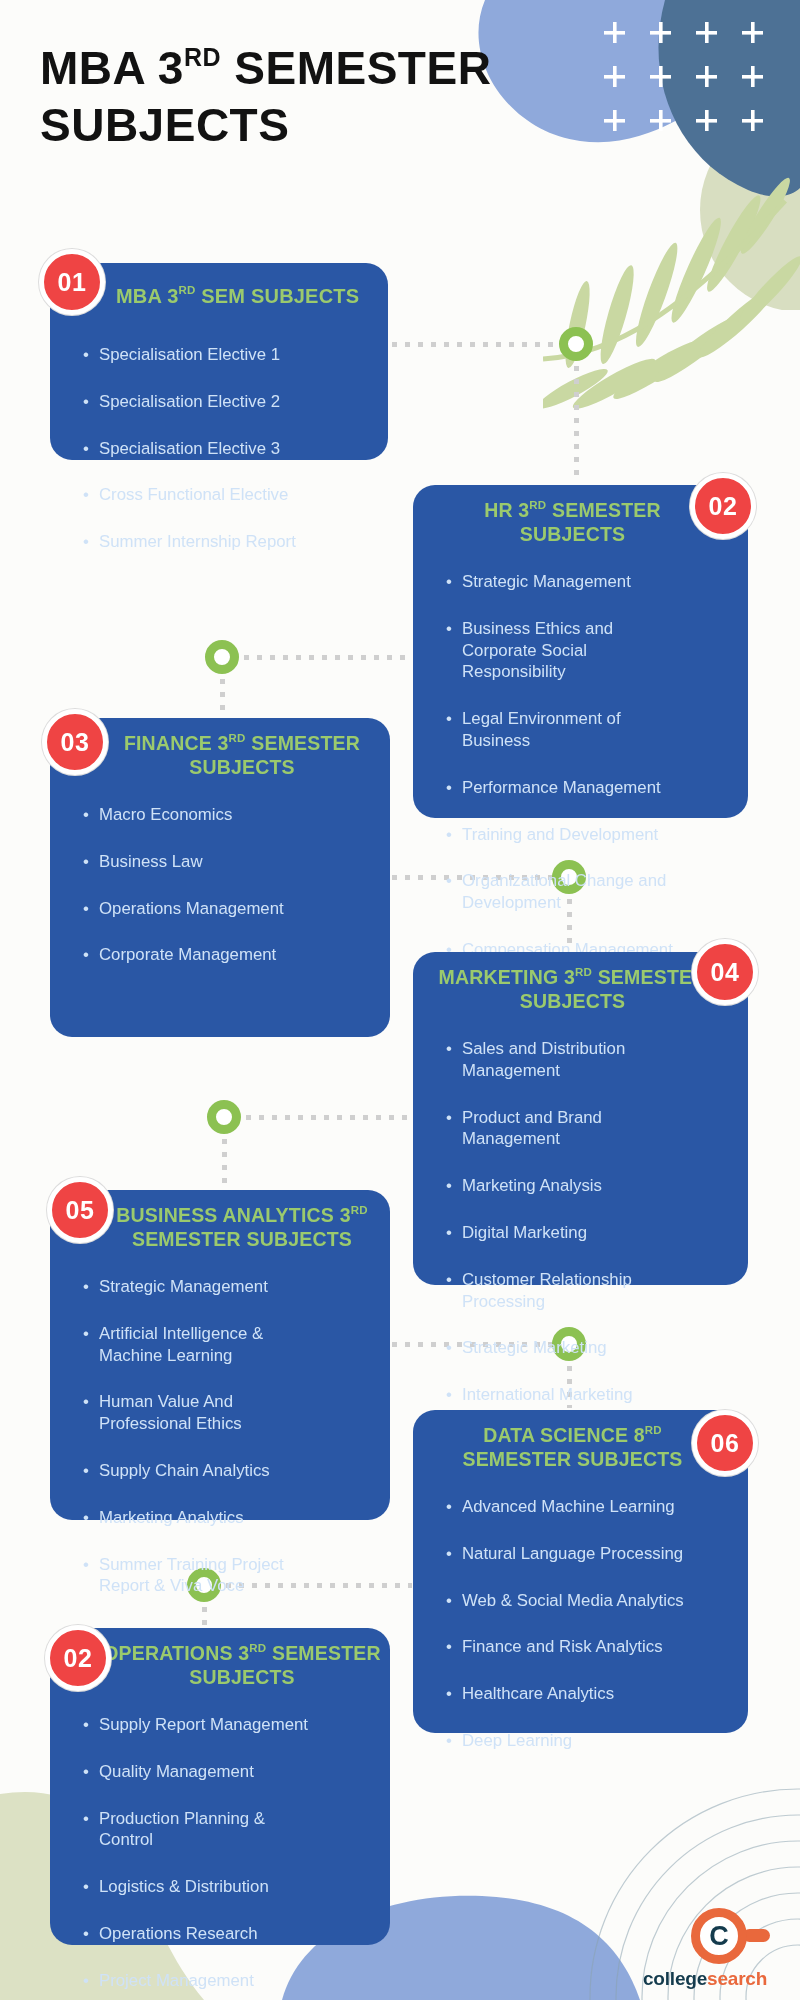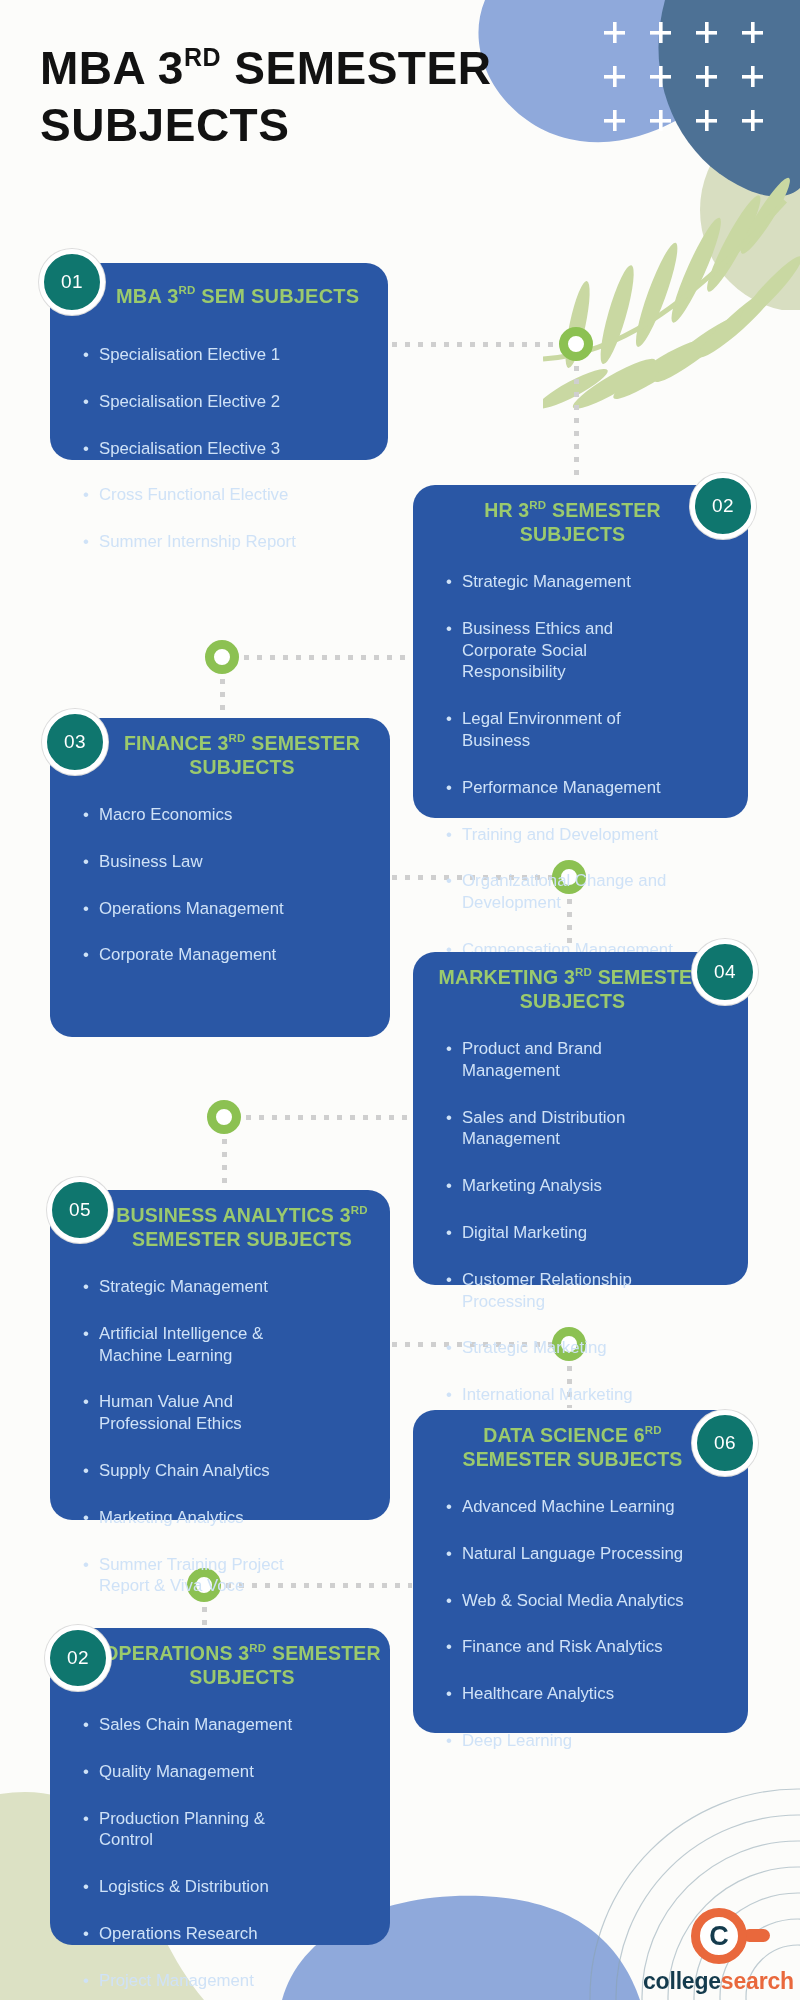--- a/index.html
+++ b/index.html
@@ -42,22 +42,22 @@
   .c1 .card-title{text-align:left;padding:21px 8px 0 66px;font-size:20px;}
 
   .subject-list{list-style:none;margin:10px 0 0 0;padding:0 8px 0 31px;
                 font-size:16.8px;line-height:21.8px;}
   .c1 .subject-list{margin-top:36px;}
   .subject-list li{position:relative;padding-left:18px;max-width:222px;margin-top:25px;}
   .subject-list li::before{content:"\2022";position:absolute;left:2px;}
 
   
   .badge{position:absolute;width:66px;height:66px;box-sizing:border-box;border-radius:50%;
-         background:#0f766e;border:5px solid #ffffff;box-shadow:0 0 0 1px #dcdcdc;
-         color:#ffffff;font-weight:400;font-size:19px;letter-spacing:.5px;
+         background:#ef4444;border:5px solid #ffffff;box-shadow:0 0 0 1px #dcdcdc;
+         color:#ffffff;font-weight:700;font-size:25px;letter-spacing:.5px;
          display:flex;align-items:center;justify-content:center;z-index:4;}
   .b1{left:39px;top:249px;}  .b2{left:690px;top:473px;}
   .b3{left:42px;top:709px;}  .b4{left:692px;top:939px;}
   .b5{left:47px;top:1177px;} .b6{left:692px;top:1410px;}
   .b7{left:45px;top:1625px;}
 
   
   .dot-h{position:absolute;height:5px;z-index:2;
          background-image:repeating-linear-gradient(to right,#cfcfcf 0 5px,transparent 5px 13px);}
   .dot-v{position:absolute;width:5px;z-index:2;
@@ -69,21 +69,21 @@
   .ch3{left:392px;top:875px;width:162px;} .ring3{left:552px;top:860px;} .cv3{left:567px;top:899px;height:52px;}
   .ring4{left:207px;top:1100px;} .ch4{left:246px;top:1115px;width:166px;} .cv4{left:222px;top:1139px;height:50px;}
   .ch5{left:392px;top:1342px;width:162px;} .ring5{left:552px;top:1327px;} .cv5{left:567px;top:1366px;height:42px;}
   .ring6{left:187px;top:1568px;} .ch6{left:226px;top:1583px;width:186px;} .cv6{left:202px;top:1607px;height:20px;}
 
   
   .logo-icon{left:691px;top:1908px;width:56px;height:56px;box-sizing:border-box;border-radius:50%;
              border:9px solid #e9683c;background:#fff;display:flex;align-items:center;justify-content:center;
              font-weight:800;font-size:27px;color:#143b4d;z-index:5;}
   .logo-handle{left:743px;top:1929px;width:27px;height:13px;background:#e9683c;border-radius:7px;z-index:4;}
-  .logo-text{left:643px;top:1968px;font-size:23px;font-weight:700;letter-spacing:-.2px;z-index:5;}
+  .logo-text{left:643px;top:1968px;font-size:19px;font-weight:700;letter-spacing:-.2px;z-index:5;}
   .logo-text .t1{color:#143b4d;}
   .logo-text .t2{color:#e9683c;}
 </style>
 </head>
 <body>
 
 <div id="poster">
 
   <svg class="abs top-blobs" viewBox="0 0 370 310" aria-hidden="true">
     <path d="M55,0 C30,60 80,132 150,141 C220,150 262,105 300,95 C330,87 355,100 370,110 L370,0 Z" fill="#8fa9db"></path>
@@ -192,22 +192,22 @@
         <li>Macro Economics</li>
         <li>Business Law</li>
         <li>Operations Management</li>
         <li>Corporate Management</li>
       </ul>
   </section>
 
   <section class="card c4">
     <h2 class="card-title"><span>MARKETING 3</span><sup>RD</sup><span> SEMESTER SUBJECTS</span></h2>
     <ul class="subject-list">
+        <li>Sales and Distribution Management</li>
         <li>Product and Brand Management</li>
-        <li>Sales and Distribution Management</li>
         <li>Marketing Analysis</li>
         <li>Digital Marketing</li>
         <li>Customer Relationship Processing</li>
         <li>Strategic Marketing</li>
         <li>International Marketing</li>
         <li>Elective Subject 1 &amp; 2</li>
       </ul>
   </section>
 
   <section class="card c5">
@@ -216,35 +216,35 @@
         <li>Strategic Management</li>
         <li>Artificial Intelligence &amp; Machine Learning</li>
         <li>Human Value And Professional Ethics</li>
         <li>Supply Chain Analytics</li>
         <li>Marketing Analytics</li>
         <li>Summer Training Project Report &amp; Viva Voce</li>
       </ul>
   </section>
 
   <section class="card c6">
-    <h2 class="card-title"><span>DATA SCIENCE 6</span><sup>RD</sup><span> SEMESTER SUBJECTS</span></h2>
+    <h2 class="card-title"><span>DATA SCIENCE 8</span><sup>RD</sup><span> SEMESTER SUBJECTS</span></h2>
     <ul class="subject-list">
         <li>Advanced Machine Learning</li>
         <li>Natural Language Processing</li>
         <li>Web &amp; Social Media Analytics</li>
         <li>Finance and Risk Analytics</li>
         <li>Healthcare Analytics</li>
         <li>Deep Learning</li>
       </ul>
   </section>
 
   <section class="card c7">
     <h2 class="card-title"><span>OPERATIONS 3</span><sup>RD</sup><span> SEMESTER SUBJECTS</span></h2>
     <ul class="subject-list">
-        <li>Sales Chain Management</li>
+        <li>Supply Report Management</li>
         <li>Quality Management</li>
         <li>Production Planning &amp; Control</li>
         <li>Logistics &amp; Distribution</li>
         <li>Operations Research</li>
         <li>Project Management</li>
         <li>Lean Manufacturing</li>
       </ul>
   </section>
 
   <div class="badge b1">01</div>

